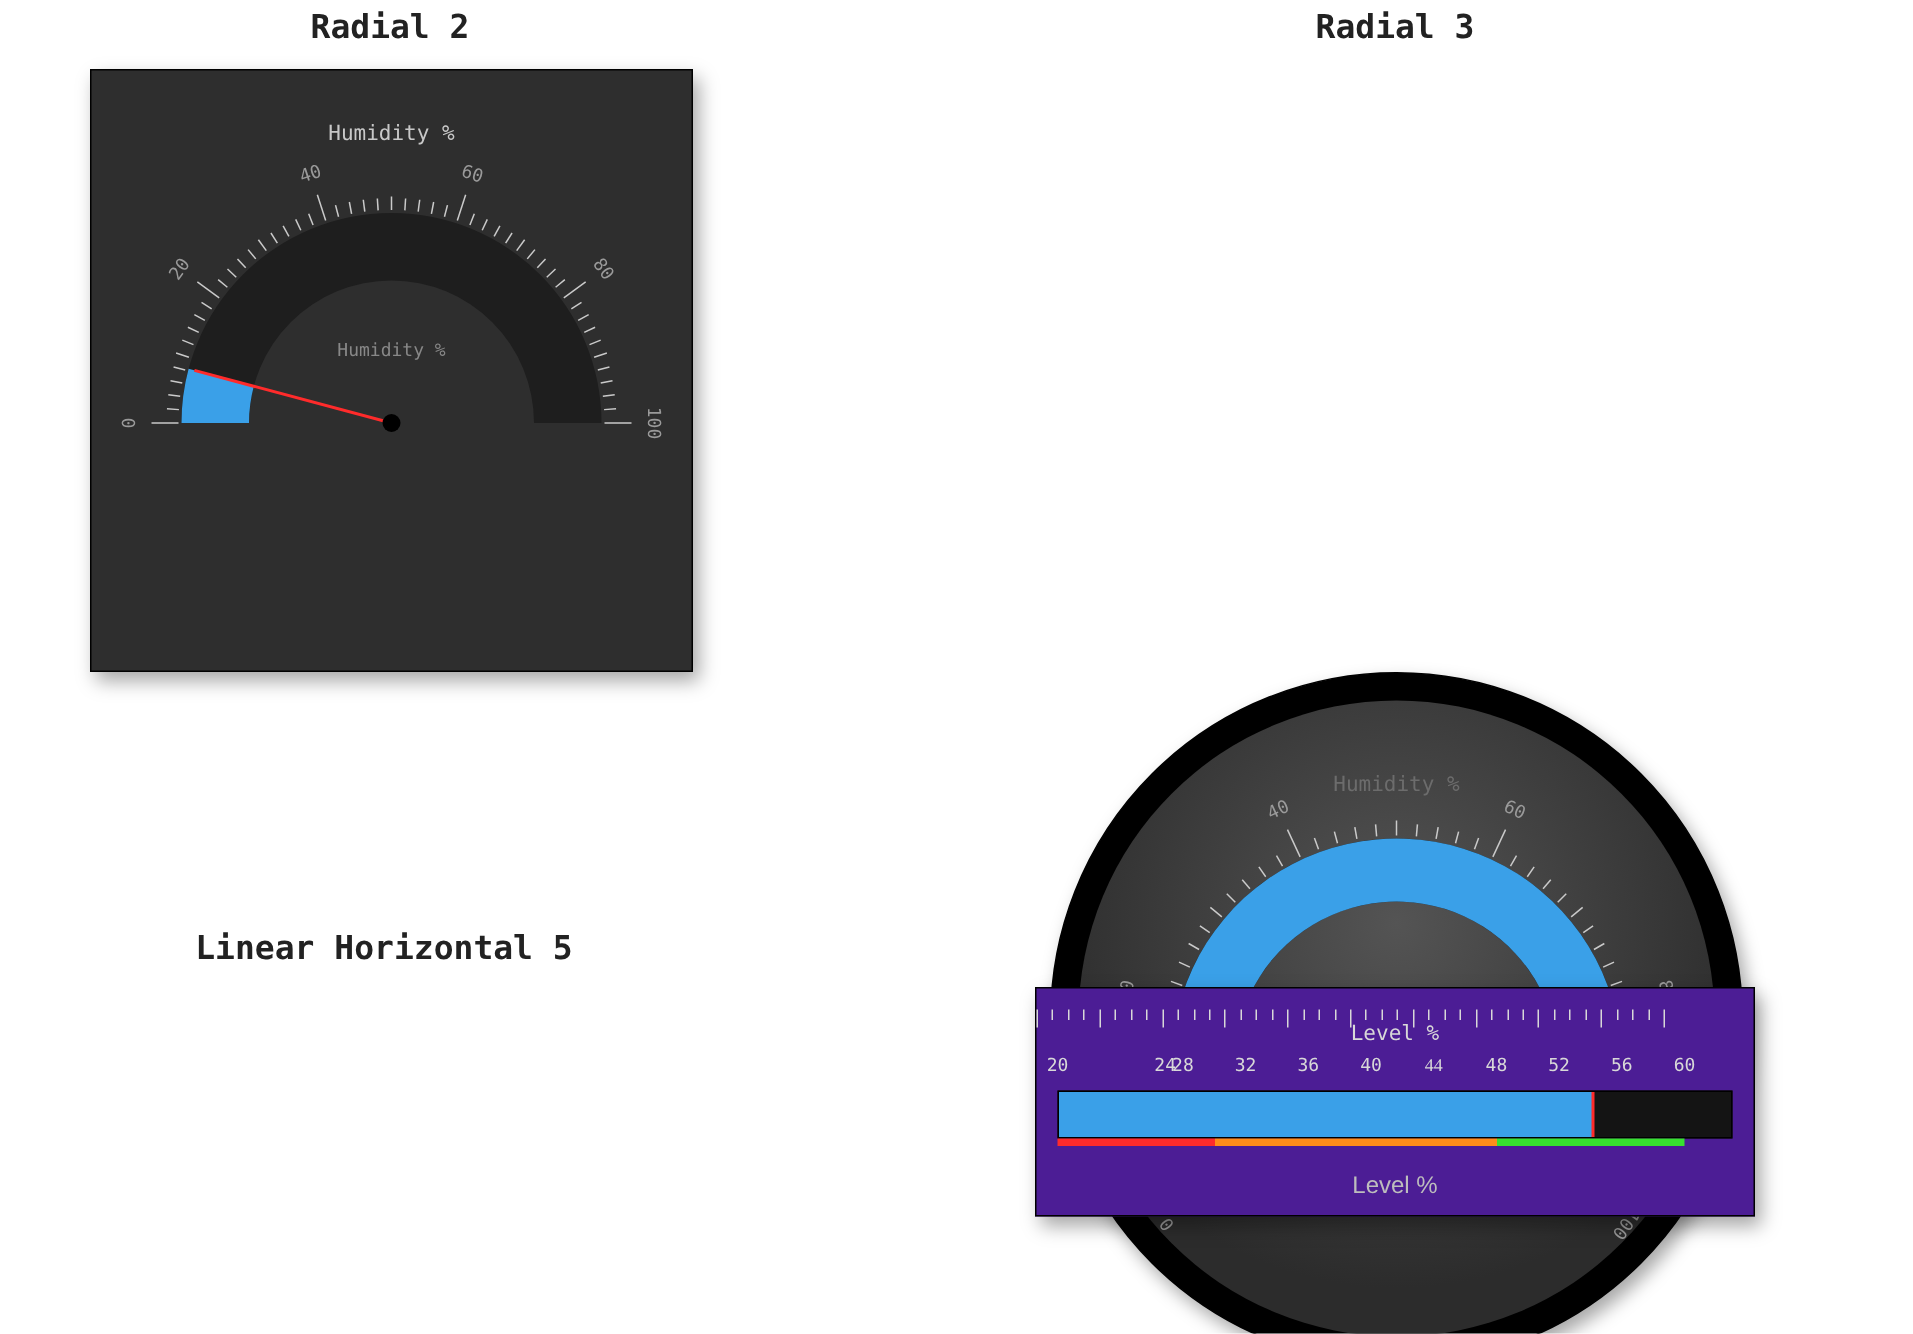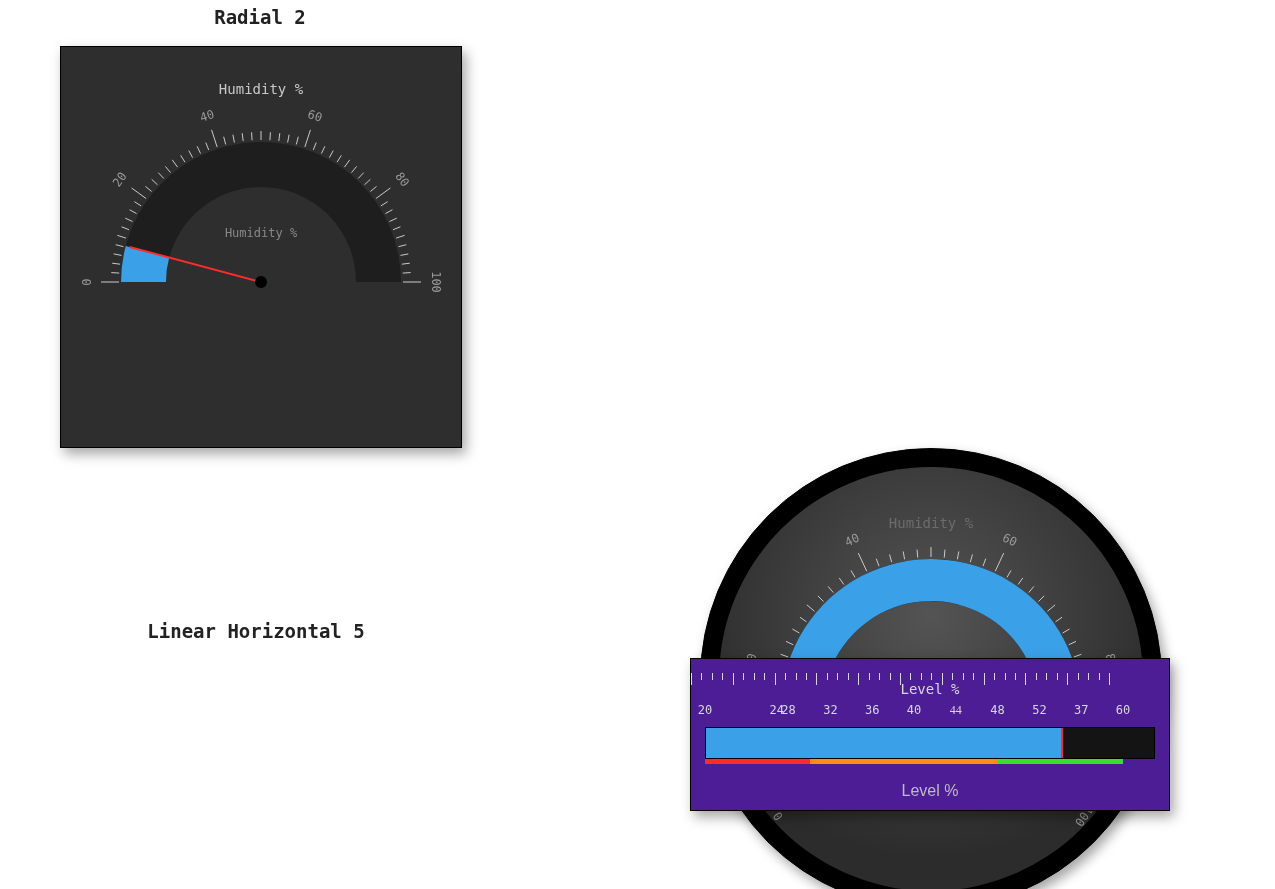--- a/index.html
+++ b/index.html
@@ -1,18 +1,18 @@
 <!DOCTYPE html>
 <html><head>
 <meta charset="utf-8">
 <style>
   html,body{margin:0;padding:0;background:#fff;font-family:"Consolas","Menlo",monospace;color:#222;}
   .page{width:1275px;height:889px;position:relative;}
   .cell{position:absolute;}
-  .title{font-weight:bold;font-size:19px;text-align:center;font-family:"Consolas","Menlo",monospace;}
+  .title{font-weight:bold;font-size:22px;text-align:center;font-family:"Consolas","Menlo",monospace;}
   
   .panel{background:#2e2e2e;border:1px solid #000;box-shadow:4px 6px 12px rgba(0,0,0,.35);}
   .panel-round{border-radius:50%;}
   .panel svg{display:block;}
   .gauge-wrap{position:relative;}
   .gauge-title{position:absolute;left:0;right:0;text-align:center;color:#c8c8c8;font-family:"Consolas","Menlo",monospace;font-size:14px;}
   .gauge-sub{position:absolute;left:0;right:0;text-align:center;color:#888;font-family:"Consolas","Menlo",monospace;font-size:12px;line-height:1.15;}
   .gauge-val{position:absolute;left:0;right:0;text-align:center;color:#8a8a8a;font-family:Verdana,Geneva,sans-serif;font-size:38px;letter-spacing:1px;}
   
   .lin2{background:#4c1d95;border:1px solid #000;box-shadow:4px 6px 12px rgba(0,0,0,.35);padding:22px 14px 10px;}
@@ -101,20 +101,23 @@
         <line x1="339.4847896034738" y1="208.39185332882707" x2="347.3430876093033" y2="206.89280281214127" stroke="#cacaca" stroke-width="1"></line>
         <line x1="340.88028758665587" y1="217.20268083386875" x2="348.8172051971717" y2="216.2000149653543" stroke="#cacaca" stroke-width="1"></line>
         <line x1="341.7197954368146" y1="226.08374622683752" x2="349.70400926424077" y2="225.58142207060303" stroke="#cacaca" stroke-width="1"></line>
         <line x1="342" y1="235" x2="360" y2="235" stroke="#cacaca" stroke-width="1"></line>
         <text x="374" y="235" fill="#9a9a9a" font-size="12" font-family="Consolas,monospace" text-anchor="middle" dominant-baseline="middle" transform="rotate(90 374 235)">100</text>
         <line x1="200" y1="235" x2="68.59729894568682" y2="199.9381952028878" stroke="#ff2b2b" stroke-width="2"></line>
         <circle cx="200" cy="235" r="6" fill="#000"></circle>
       </svg>
 </div>
 
+<div class="cell" style="left:700px;top:6px;width:460px;">
+  <div class="title">Radial 3</div>
+</div>
 <div class="cell gauge-wrap panel panel-round" style="left:700px;top:46px;width:460px;height:460px;background:#000;">
   <div style="position:absolute;left:18px;top:18px;right:18px;bottom:18px;border-radius:50%;
               background:radial-gradient(circle at 50% 35%,#545454,#2c2c2c 70%);"></div>
   <div class="gauge-title" style="top:66px;color:#6c6c6c;">Humidity %</div>
   <div class="gauge-sub" style="top:210px;color:#5b5b5b;">
     <span>Humidity %</span>
   </div>
   <svg id="svg-r3" width="460" height="460" style="position:absolute;left:0;top:0;">
         <path d="M 107.12719335665119 346.0364654526569 A 150 150 0 1 1 352.8728066433488 346.0364654526569
           L 318.4684207832111 321.94625512591296 A 108 108 0 1 0 141.53157921678886 321.94625512591296 Z" fill="#1e1e1e"></path>
@@ -192,21 +195,21 @@
   <div class="scale" id="lin2-scale">
         <div class="tick-lab" style="left: 0px;">20</div>
         <div class="tick-lab" style="left: 41.8px; margin-left: 30px;">24</div>
         <div class="tick-lab" style="left: 83.6px;">28</div>
         <div class="tick-lab" style="left: 125.4px;">32</div>
         <div class="tick-lab" style="left: 167.2px;">36</div>
         <div class="tick-lab" style="left: 209px;">40</div>
         <div class="tick-lab" style="left: 250.8px; font-family: Liberation Serif, serif;">44</div>
         <div class="tick-lab" style="left: 292.6px;">48</div>
         <div class="tick-lab" style="left: 334.4px;">52</div>
-        <div class="tick-lab" style="left: 376.2px;">37</div>
+        <div class="tick-lab" style="left: 376.2px;">56</div>
         <div class="tick-lab" style="left: 418px;">60</div>
       </div>
   <div class="ticks" id="lin2-ticks">
         <div class="t" style="left: 0px; height: 12px;"></div>
         <div class="t" style="left: 10.45px; height: 7px;"></div>
         <div class="t" style="left: 20.9px; height: 7px;"></div>
         <div class="t" style="left: 31.35px; height: 7px;"></div>
         <div class="t" style="left: 41.8px; height: 12px;"></div>
         <div class="t" style="left: 52.25px; height: 7px;"></div>
         <div class="t" style="left: 62.7px; height: 7px;"></div>

